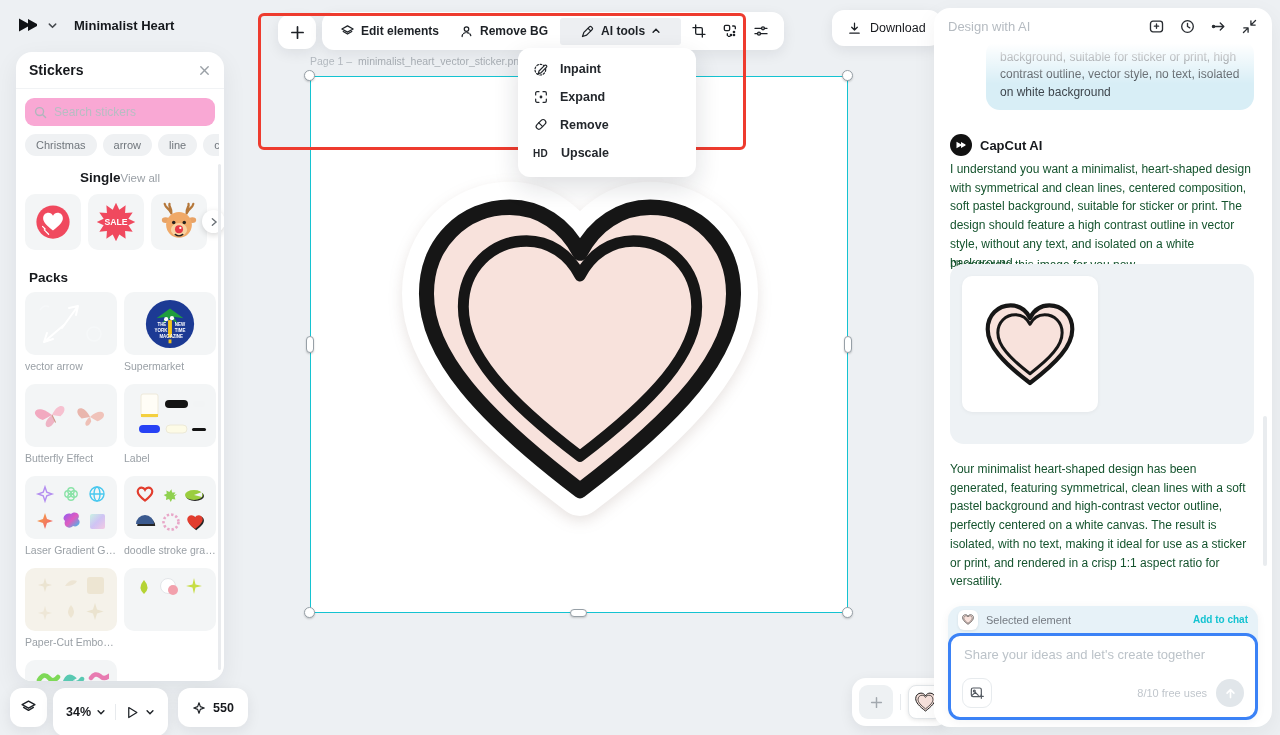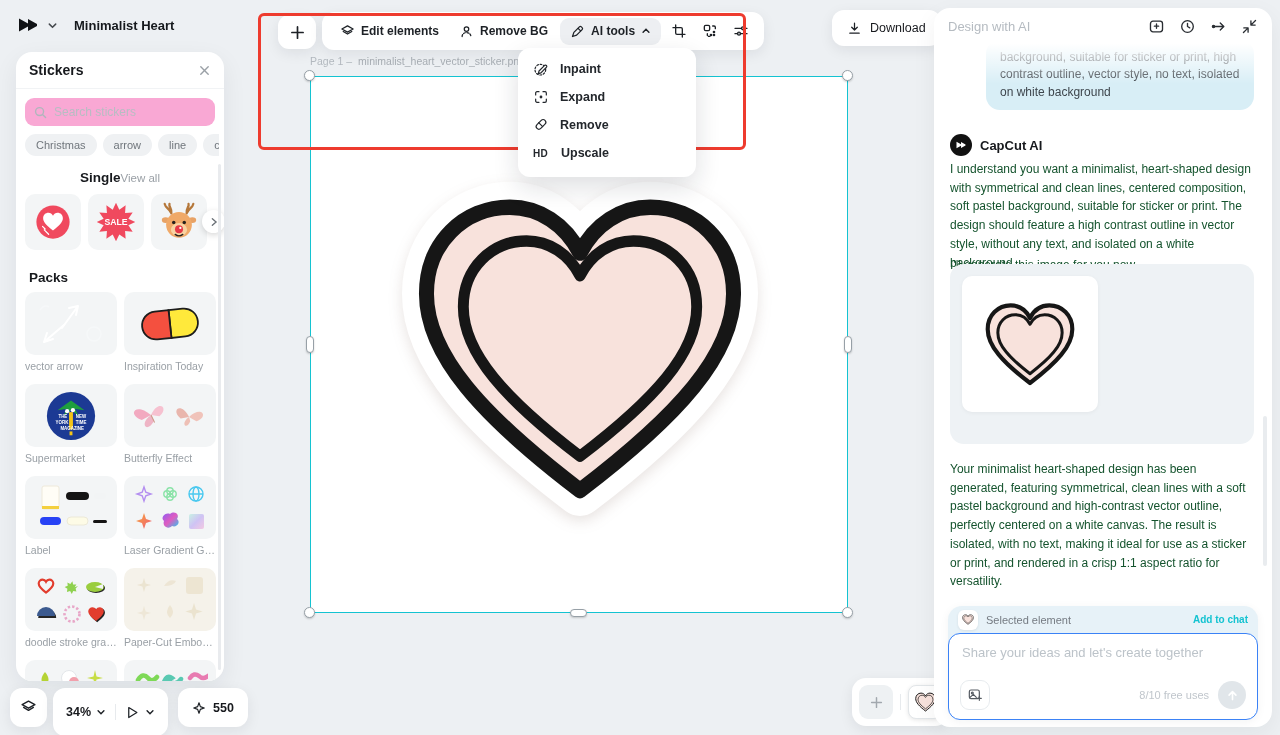--- a/index.html
+++ b/index.html
@@ -64,21 +64,21 @@
   .handle-p { background:#fff; border:1.5px solid #97a0a7; border-radius:5px;
     box-shadow:0 1px 2px rgba(0,0,0,.18); z-index:8; }
 
   
   .tb-plus { left:278px; top:15px; width:38px; height:34px; background:#fff; border-radius:11px;
     display:flex; align-items:center; justify-content:center; z-index:40; cursor:pointer; }
   .toolbar { left:322px; top:12px; height:38px; background:#fff; border-radius:12px;
     display:flex; align-items:center; padding:0 10px; gap:4px; z-index:40; }
   .tb-item { display:flex; align-items:center; gap:6px; font-size:12px; font-weight:700;
     color:#1d2126; padding:0 8px; cursor:pointer; }
-  .tb-item.chip { background:#edeff2; border-radius:9px; padding:6px 10px; }
+  .tb-item.chip { background:#edeff2; border-radius:3px; padding:6px 20px; }
   .tb-icon { width:27px; height:27px; display:flex; align-items:center; justify-content:center;
     border-radius:8px; cursor:pointer; }
   
   .dropdown { left:518px; top:48px; width:178px; background:#fff; border-radius:12px;
     box-shadow:0 10px 26px rgba(20,30,40,.14); padding:7px 0 10px; z-index:60; }
   .dd-item { height:28px; display:flex; align-items:center; gap:11px; padding:0 15px;
     font-size:12.5px; font-weight:600; color:#23272c; cursor:pointer; }
   .dd-hd { font-size:10px; font-weight:800; letter-spacing:.3px; width:17px; }
 
   
@@ -133,21 +133,21 @@
     background:#e9ecef; border-radius:2px; }
 
   
   .input-box { position:absolute; left:14px; top:598px; width:310px; background:#e7f2f8;
     border-radius:14px; box-shadow:0 2px 10px rgba(20,30,40,.05); }
   .ib-bar { height:27px; display:flex; align-items:center; gap:8px; padding:0 10px; }
   .ib-chip { width:20px; height:20px; background:#fff; border-radius:6px; box-shadow:0 1px 3px rgba(0,0,0,.08);
     display:flex; align-items:center; justify-content:center; }
   .ib-label { font-size:11px; color:#757b82; flex:1; }
   .ib-add { font-size:10px; font-weight:700; color:var(--accent,#14c3d1); cursor:pointer; }
-  .ib-white { background:#fff; border-radius:12px; border:1px solid #3b82f6; height:87px;
+  .ib-white { background:#fff; border-radius:12px; border:3px solid #3b82f6; height:87px;
     padding:11px 13px; position:relative; }
   .ib-white textarea { width:100%; height:26px; border:none; outline:none; resize:none;
     font-family:inherit; font-size:13px; color:#3c4249; background:transparent; }
   .ib-white textarea::placeholder { color:#bcc3c9; }
   .ib-bottom { position:absolute; left:11px; right:11px; bottom:9px; display:flex;
     align-items:center; justify-content:space-between; }
   .ib-imgbtn { width:30px; height:30px; border:1px solid #e7ebee; border-radius:9px;
     display:flex; align-items:center; justify-content:center; color:#555b62; cursor:pointer; background:#fff; }
   .ib-right { display:flex; align-items:center; gap:9px; }
   .ib-uses { font-size:11px; color:#c0c6cc; }
@@ -258,31 +258,20 @@
             <path d="M46 8 L30 30 M46 8 l-9 2 M46 8 l-2 9"></path>
             <path d="M12 44 L32 27 M12 44 l3-9 M12 44 l9-3"></path>
           </g>
           <g stroke="#f6f8f9" stroke-width="1.5">
             <circle cx="62" cy="36" r="7"></circle>
               <path d="M8 12 q4-6 9-3"></path>
           </g>
         </svg>
       </div>
       <div class="plabel">vector arrow</div>
-    </div>
-    <div>
-      <div class="ptile">
-        <svg width="70" height="46" viewBox="0 0 70 46">
-          <g transform="rotate(-6 35 23)">
-            <path d="M35 9 H49 A14 14 0 0 1 49 37 H35 Z" fill="#ffe93b" stroke="#1d1d1d" stroke-width="1.8"></path>
-            <path d="M35 9 H21 A14 14 0 0 0 21 37 H35 Z" fill="#f4503f" stroke="#1d1d1d" stroke-width="1.8"></path>
-          </g>
-        </svg>
-      </div>
-      <div class="plabel">Inspiration Today</div>
     </div>
     <div>
       <div class="ptile">
         <svg width="54" height="54" viewBox="0 0 56 56">
           <circle cx="28" cy="28" r="25" fill="#1c3a94"></circle>
           <rect x="26" y="24" width="4" height="18" fill="#f5c518"></rect>
           <g fill="#1f9e3e">
             <path d="M28 12 L14 22 L28 20 Z"></path>
               <path d="M28 12 L42 22 L28 20 Z"></path>
             <path d="M28 13 L20 28 L29 21 Z"></path>

